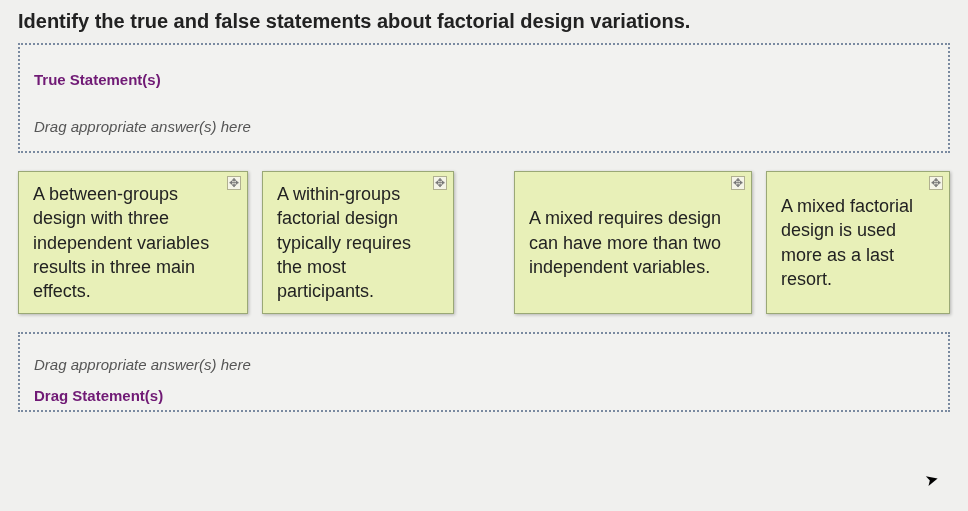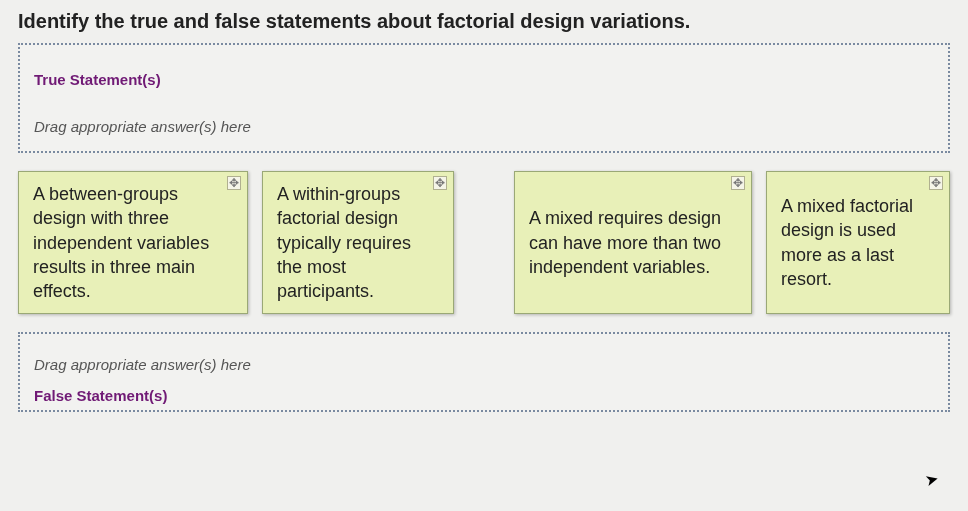--- a/index.html
+++ b/index.html
@@ -142,16 +142,16 @@
     </div>
     <div class="card">
       <span>A mixed factorial design is used more as a last resort.</span>
       <span class="handle">✥</span>
     </div>
   </div>
 </div>
 
 <div class="drop-zone false-zone">
   <div class="zone-placeholder false-ph">Drag appropriate answer(s) here</div>
-  <div class="zone-label bottom">False Statement(s)</div>
+  <div class="zone-label bottom">Drag Statement(s)</div>
 </div>
 
 <div class="cursor-icon">➤</div>
 
 </body></html>

